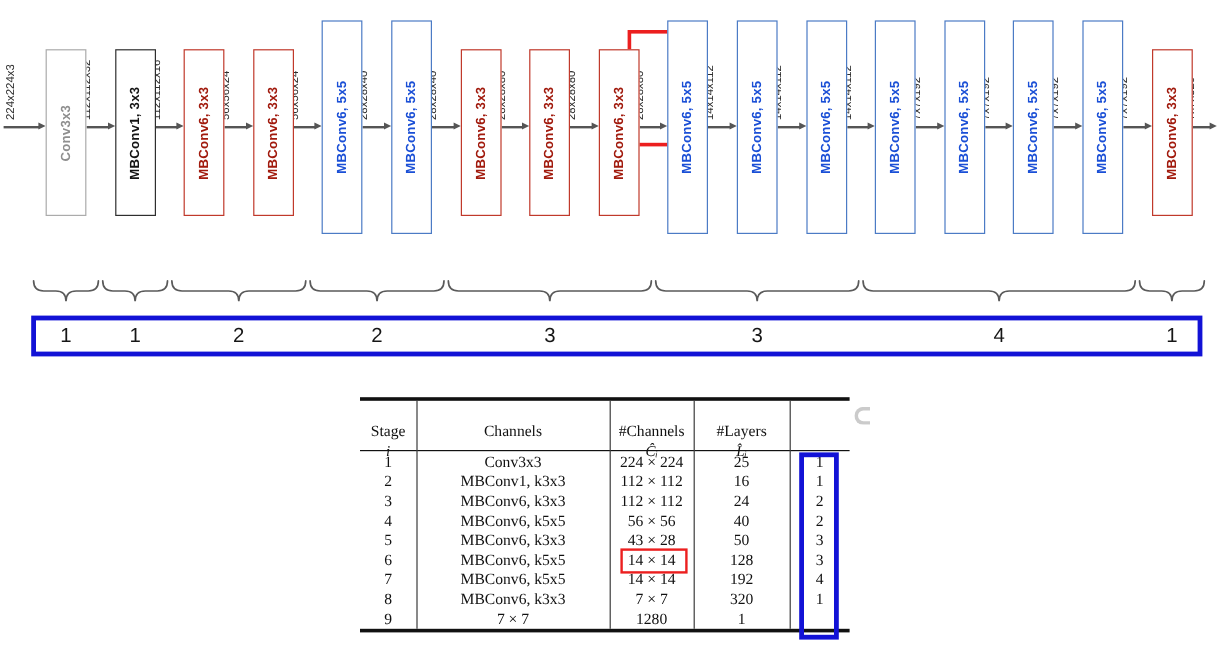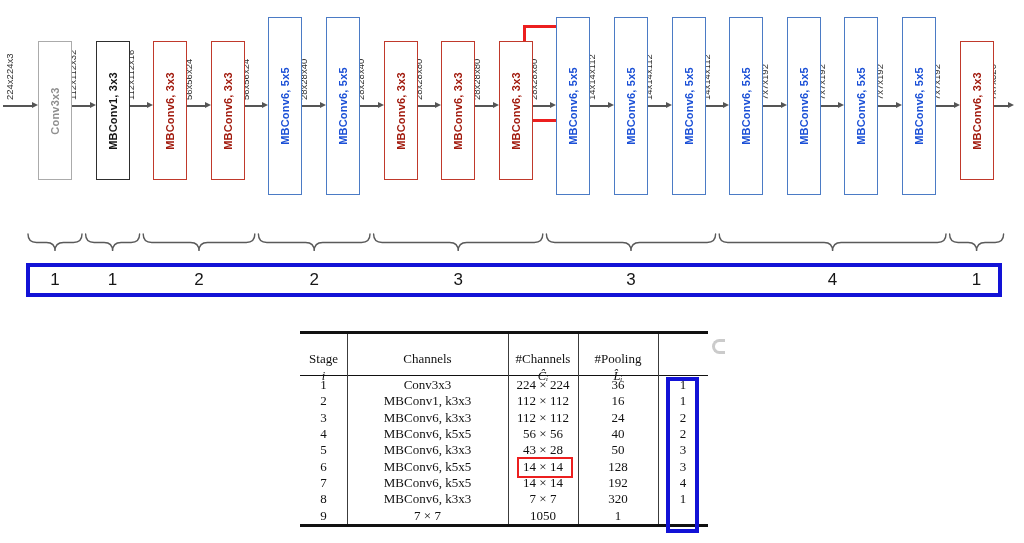--- a/index.html
+++ b/index.html
@@ -181,30 +181,30 @@
           <div class="h2">i</div>
         </div>
         <div class="t-cell">
           <div class="h1">Channels</div>
         </div>
         <div class="t-cell">
           <div class="h1">#Channels</div>
           <div class="h2">Ĉᵢ</div>
         </div>
         <div class="t-cell">
-          <div class="h1">#Pooling</div>
+          <div class="h1">#Layers</div>
           <div class="h2">L̂ᵢ</div>
         </div>
       </div>
       <div class="t-rule" style="top: 45px; height: 1.4px;"></div>
       <div class="t-grid" style="top: 47px;">
         <div class="b-cell">1</div>
         <div class="b-cell">Conv3x3</div>
         <div class="b-cell">224 × 224</div>
-        <div class="b-cell">36</div>
+        <div class="b-cell">25</div>
         <div class="b-cell">1</div>
         <div class="b-cell">2</div>
         <div class="b-cell">MBConv1, k3x3</div>
         <div class="b-cell">112 × 112</div>
         <div class="b-cell">16</div>
         <div class="b-cell">1</div>
         <div class="b-cell">3</div>
         <div class="b-cell">MBConv6, k3x3</div>
         <div class="b-cell">112 × 112</div>
         <div class="b-cell">24</div>
@@ -229,21 +229,21 @@
         <div class="b-cell">14 × 14</div>
         <div class="b-cell">192</div>
         <div class="b-cell">4</div>
         <div class="b-cell">8</div>
         <div class="b-cell">MBConv6, k3x3</div>
         <div class="b-cell">7 × 7</div>
         <div class="b-cell">320</div>
         <div class="b-cell">1</div>
         <div class="b-cell">9</div>
         <div class="b-cell">7 × 7</div>
-        <div class="b-cell">1050</div>
+        <div class="b-cell">1280</div>
         <div class="b-cell">1</div>
       </div>
       <div class="t-rule" style="top: 194px; height: 2.6px;"></div>
       <div class="t-vsep" style="left: 47px; top: 4px; height: 190px;"></div>
       <div class="t-vsep" style="left: 208px; top: 4px; height: 190px;"></div>
       <div class="t-vsep" style="left: 278px; top: 4px; height: 190px;"></div>
       <div class="t-vsep" style="left: 358px; top: 4px; height: 190px;"></div>
       <div class="tbl-hl" style="left: 217px; top: 127.25px; width: 56px; height: 21px; border: 2.5px solid rgb(236, 31, 31);"></div>
       <div class="tbl-hl" style="left: 366px; top: 47px; width: 33px; height: 156px; border: 4px solid rgb(18, 18, 214);"></div>
     </div>

